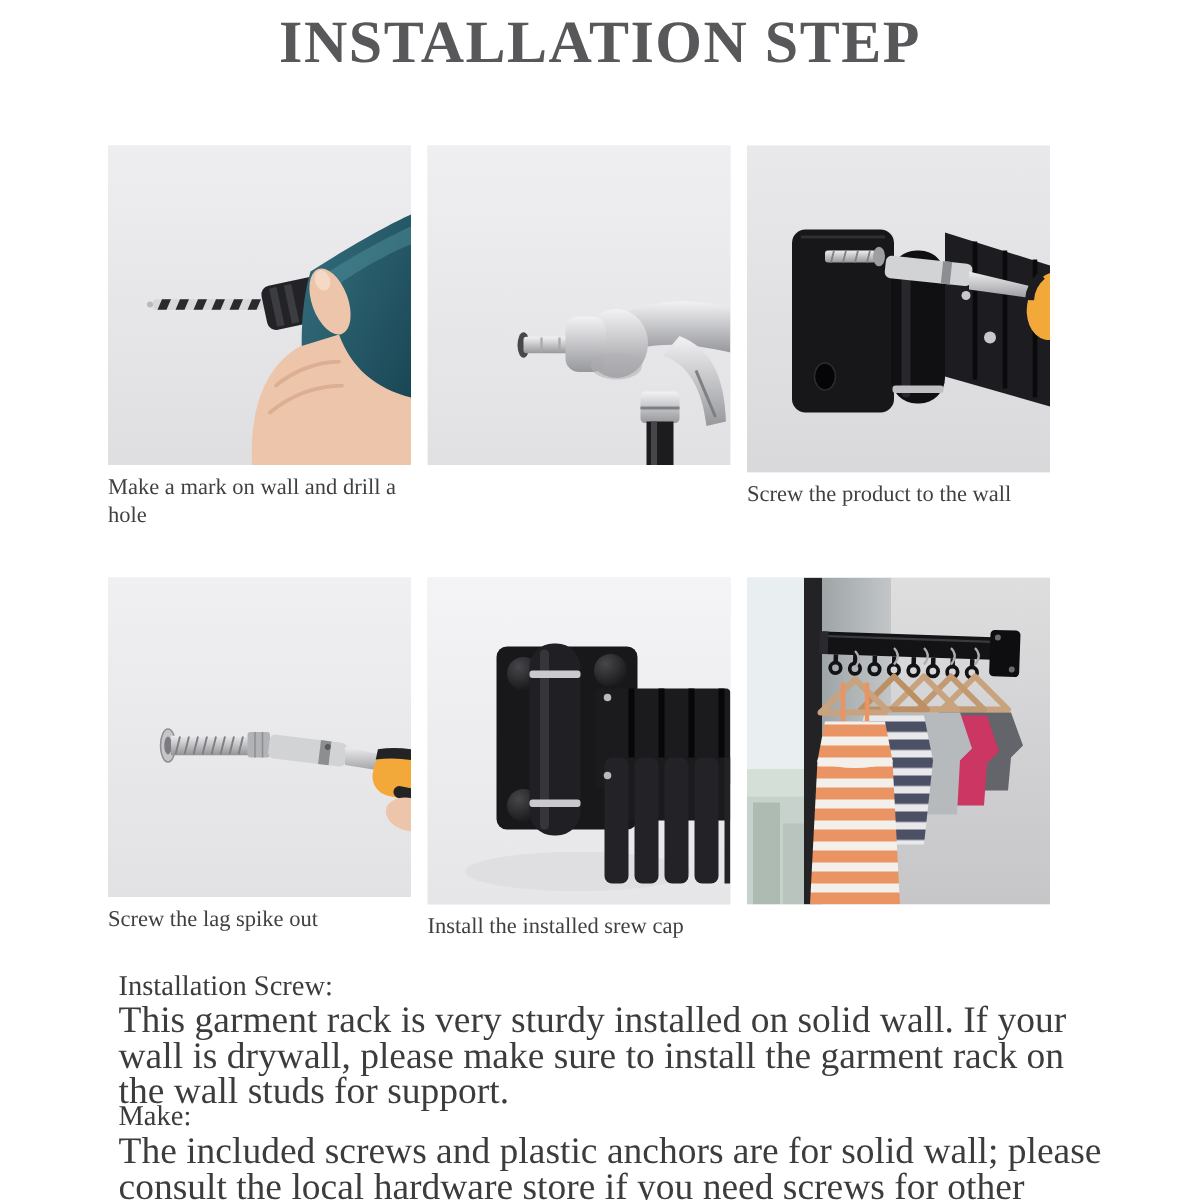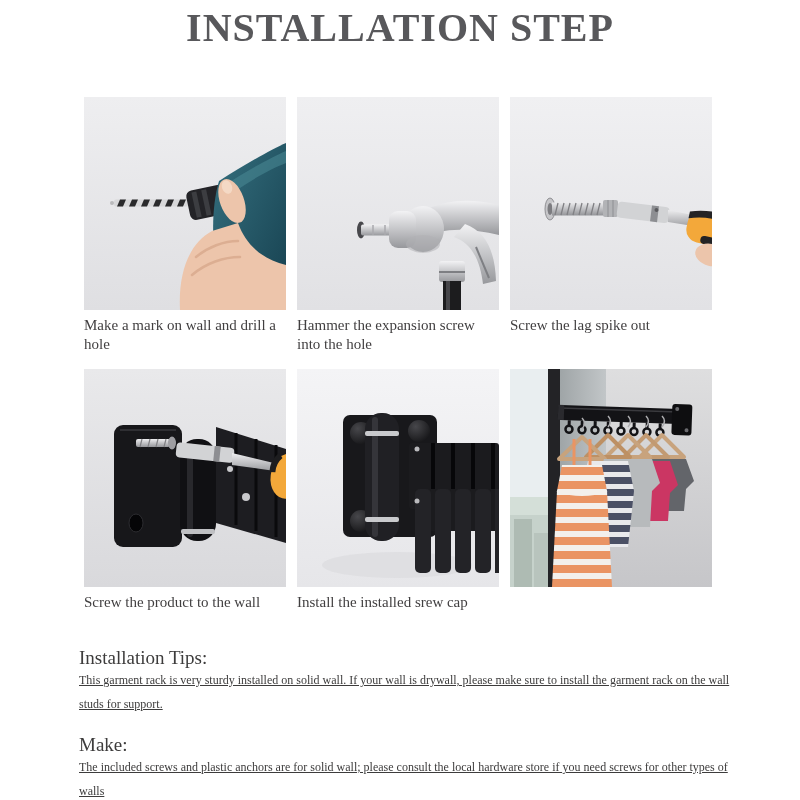--- a/index.html
+++ b/index.html
@@ -7,38 +7,38 @@
     width:800px;height:800px;background:#ffffff;overflow:hidden;
     font-family:"Liberation Serif", serif;position:relative;
   }
   .page{position:absolute;inset:0;width:800px;height:800px;}
   .title{
     position:absolute;top:4px;left:0;width:100%;
     text-align:center;font-size:40px;font-weight:bold;
     letter-spacing:1px;color:#58585b;
   }
   .steps-grid{
-    position:absolute;top:97px;left:84px;width:632px;
+    position:absolute;top:97px;left:72px;width:632px;
     display:grid;grid-template-columns:repeat(3,202px);
-    column-gap:11px;row-gap:0;
+    column-gap:11px;row-gap:0;gap:11px;
   }
   figure.step{margin:0;padding:0;width:202px;}
   .photo{
     width:202px;height:213px;overflow:hidden;background:#e9e9eb;
   }
   .row2 .photo{height:218px;}
   figcaption{
     margin:6px 0 0 0;min-height:53px;
     font-size:15px;line-height:19px;color:#413f40;
   }
   .tips-block{position:absolute;left:79px;width:660px;color:#3d3c3c;}
   .tips-block.tips{top:646px;}
   .tips-block.note{top:733px;}
   .tips-heading{font-size:19px;line-height:23px;}
-  .tips-body{font-size:12px;line-height:23.5px;text-decoration:underline;}
+  .tips-body{font-size:25px;line-height:23.5px;}
   svg{display:block;}
 </style>
 </head>
 <body>
 
 <div class="page">
 
   <div class="title">INSTALLATION STEP</div>
 
   <div class="steps-grid">
@@ -108,21 +108,67 @@
             <ellipse cx="126" cy="132" rx="21" ry="23" fill="url(#s2steel)"></ellipse>
             <rect x="92" y="114" width="27" height="37" rx="9" fill="url(#s2steel)"></rect>
             <ellipse cx="126" cy="147" rx="17" ry="9" fill="#b0b1b5" opacity="0.55"></ellipse>
             <rect x="142" y="164" width="26" height="21" rx="3" fill="url(#s2steel)"></rect>
             <path d="M142,175 h26" stroke="#7e7f83" stroke-width="2"></path>
             <rect x="146" y="184" width="18" height="29" fill="#1c1c1e"></rect>
             <rect x="149" y="184" width="4" height="29" fill="#46464a"></rect>
           </g>
         </svg>
       </div>
-      <figcaption>Hammer the expansion screw into the hole</figcaption>
+    </figure>
+
+    <figure class="step row2">
+      <div class="photo">
+        <svg width="202" height="218" viewBox="0 0 202 218">
+          <defs>
+            <linearGradient id="s4w" x1="0" y1="0" x2="0" y2="1">
+              <stop offset="0" stop-color="#e9e9eb"></stop>
+                <stop offset="1" stop-color="#d9d9dc"></stop>
+            </linearGradient>
+            <linearGradient id="s4steel" x1="0" y1="0" x2="0" y2="1">
+              <stop offset="0" stop-color="#eeeef0"></stop>
+                <stop offset="1" stop-color="#96979b"></stop>
+            </linearGradient>
+          </defs>
+          <rect width="202" height="218" fill="url(#s4w)"></rect>
+          <g>
+            <rect x="30" y="56" width="68" height="122" rx="9" fill="#17171a"></rect>
+            <path d="M36,61 h56" stroke="#2f2f33" stroke-width="2"></path>
+            <ellipse cx="52" cy="154" rx="7" ry="9" fill="#050507" stroke="#2c2c30"></ellipse>
+          </g>
+          <g>
+            <path d="M132,58 L202,80 L202,174 L132,154 Z" fill="#1d1d21"></path>
+            <path d="M152,64 v92 M172,70 v92 M192,76 v92" stroke="#0a0a0c" stroke-width="3"></path>
+            <circle cx="162" cy="128" r="4" fill="#c9c9cc"></circle>
+            <circle cx="146" cy="100" r="3" fill="#c9c9cc"></circle>
+          </g>
+          <rect x="96" y="70" width="36" height="102" rx="17" fill="#101013"></rect>
+          <rect x="103" y="74" width="6" height="94" rx="3" fill="#28282c"></rect>
+          <rect x="97" y="160" width="34" height="5" rx="2" fill="#bfc0c3"></rect>
+          <g>
+            <rect x="52" y="70" width="34" height="8" rx="2" fill="url(#s4steel)"></rect>
+            <path d="M58,70 l-2,8 M66,70 l-2,8 M74,70 l-2,8 M82,70 l-2,8" stroke="#808084" stroke-width="1.2"></path>
+            <ellipse cx="88" cy="74" rx="4" ry="6.5" fill="#9e9ea2"></ellipse>
+            <g transform="rotate(6 120 84)">
+              <rect x="92" y="76" width="58" height="15" rx="4" fill="#d2d3d5"></rect>
+              <rect x="130" y="76" width="6" height="15" fill="#8d8e92"></rect>
+            </g>
+            <polygon points="148,84 198,96 198,103 148,96" fill="url(#s4steel)"></polygon>
+            <g transform="rotate(14 200 106)">
+              <ellipse cx="204" cy="106" rx="17" ry="23" fill="#f3a83a"></ellipse>
+              <path d="M192,88 a23,23 0 0 0 -4,18" stroke="#1d1d1f" stroke-width="6" fill="none"></path>
+            </g>
+          </g>
+        </svg>
+      </div>
+      <figcaption>Screw the product to the wall</figcaption>
     </figure>
 
     <figure class="step row1">
       <div class="photo">
         <svg width="202" height="213" viewBox="0 0 202 213">
           <defs>
             <linearGradient id="s3w" x1="0" y1="0" x2="0" y2="1">
               <stop offset="0" stop-color="#f0f0f2"></stop>
                 <stop offset="1" stop-color="#e2e2e5"></stop>
             </linearGradient>
@@ -150,67 +196,20 @@
             <g transform="rotate(12 195 135)">
               <rect x="176" y="116" width="46" height="31" rx="13" fill="#f3a83a"></rect>
               <path d="M176,125 q23,-8 46,-2 l0,-7 q-23,-6 -46,2 z" fill="#232325"></path>
               <rect x="192" y="139" width="30" height="8" rx="4" fill="#232325"></rect>
             </g>
             <ellipse cx="201" cy="158" rx="16" ry="11" transform="rotate(14 201 158)" fill="#ecc5ab"></ellipse>
           </g>
         </svg>
       </div>
       <figcaption>Screw the lag spike out</figcaption>
-    </figure>
-
-    <figure class="step row2">
-      <div class="photo">
-        <svg width="202" height="218" viewBox="0 0 202 218">
-          <defs>
-            <linearGradient id="s4w" x1="0" y1="0" x2="0" y2="1">
-              <stop offset="0" stop-color="#e9e9eb"></stop>
-                <stop offset="1" stop-color="#d9d9dc"></stop>
-            </linearGradient>
-            <linearGradient id="s4steel" x1="0" y1="0" x2="0" y2="1">
-              <stop offset="0" stop-color="#eeeef0"></stop>
-                <stop offset="1" stop-color="#96979b"></stop>
-            </linearGradient>
-          </defs>
-          <rect width="202" height="218" fill="url(#s4w)"></rect>
-          <g>
-            <rect x="30" y="56" width="68" height="122" rx="9" fill="#17171a"></rect>
-            <path d="M36,61 h56" stroke="#2f2f33" stroke-width="2"></path>
-            <ellipse cx="52" cy="154" rx="7" ry="9" fill="#050507" stroke="#2c2c30"></ellipse>
-          </g>
-          <g>
-            <path d="M132,58 L202,80 L202,174 L132,154 Z" fill="#1d1d21"></path>
-            <path d="M152,64 v92 M172,70 v92 M192,76 v92" stroke="#0a0a0c" stroke-width="3"></path>
-            <circle cx="162" cy="128" r="4" fill="#c9c9cc"></circle>
-            <circle cx="146" cy="100" r="3" fill="#c9c9cc"></circle>
-          </g>
-          <rect x="96" y="70" width="36" height="102" rx="17" fill="#101013"></rect>
-          <rect x="103" y="74" width="6" height="94" rx="3" fill="#28282c"></rect>
-          <rect x="97" y="160" width="34" height="5" rx="2" fill="#bfc0c3"></rect>
-          <g>
-            <rect x="52" y="70" width="34" height="8" rx="2" fill="url(#s4steel)"></rect>
-            <path d="M58,70 l-2,8 M66,70 l-2,8 M74,70 l-2,8 M82,70 l-2,8" stroke="#808084" stroke-width="1.2"></path>
-            <ellipse cx="88" cy="74" rx="4" ry="6.5" fill="#9e9ea2"></ellipse>
-            <g transform="rotate(6 120 84)">
-              <rect x="92" y="76" width="58" height="15" rx="4" fill="#d2d3d5"></rect>
-              <rect x="130" y="76" width="6" height="15" fill="#8d8e92"></rect>
-            </g>
-            <polygon points="148,84 198,96 198,103 148,96" fill="url(#s4steel)"></polygon>
-            <g transform="rotate(14 200 106)">
-              <ellipse cx="204" cy="106" rx="17" ry="23" fill="#f3a83a"></ellipse>
-              <path d="M192,88 a23,23 0 0 0 -4,18" stroke="#1d1d1f" stroke-width="6" fill="none"></path>
-            </g>
-          </g>
-        </svg>
-      </div>
-      <figcaption>Screw the product to the wall</figcaption>
     </figure>
 
     <figure class="step row2">
       <div class="photo">
         <svg width="202" height="218" viewBox="0 0 202 218">
           <defs>
             <radialGradient id="s5cap" cx="0.35" cy="0.3" r="0.9">
               <stop offset="0" stop-color="#47474b"></stop>
                 <stop offset="1" stop-color="#0e0e10"></stop>
             </radialGradient>
@@ -337,21 +336,21 @@
               <path d="M47,122 Q72,130 97,122" stroke="#f3f0ec" stroke-width="2" fill="none"></path>
             </g>
           </g>
         </svg>
       </div>
     </figure>
 
   </div>
 
   <div class="tips-block tips">
-    <div class="tips-heading">Installation Tips:</div>
+    <div class="tips-heading">Installation Screw:</div>
     <div class="tips-body">This garment rack is very sturdy installed on solid wall. If your wall is drywall, please make sure to install the garment rack on the wall studs for support.</div>
   </div>
 
   <div class="tips-block note">
     <div class="tips-heading">Make:</div>
     <div class="tips-body">The included screws and plastic anchors are for solid wall; please consult the local hardware store if you need screws for other types of walls</div>
   </div>
 
 </div>
 

